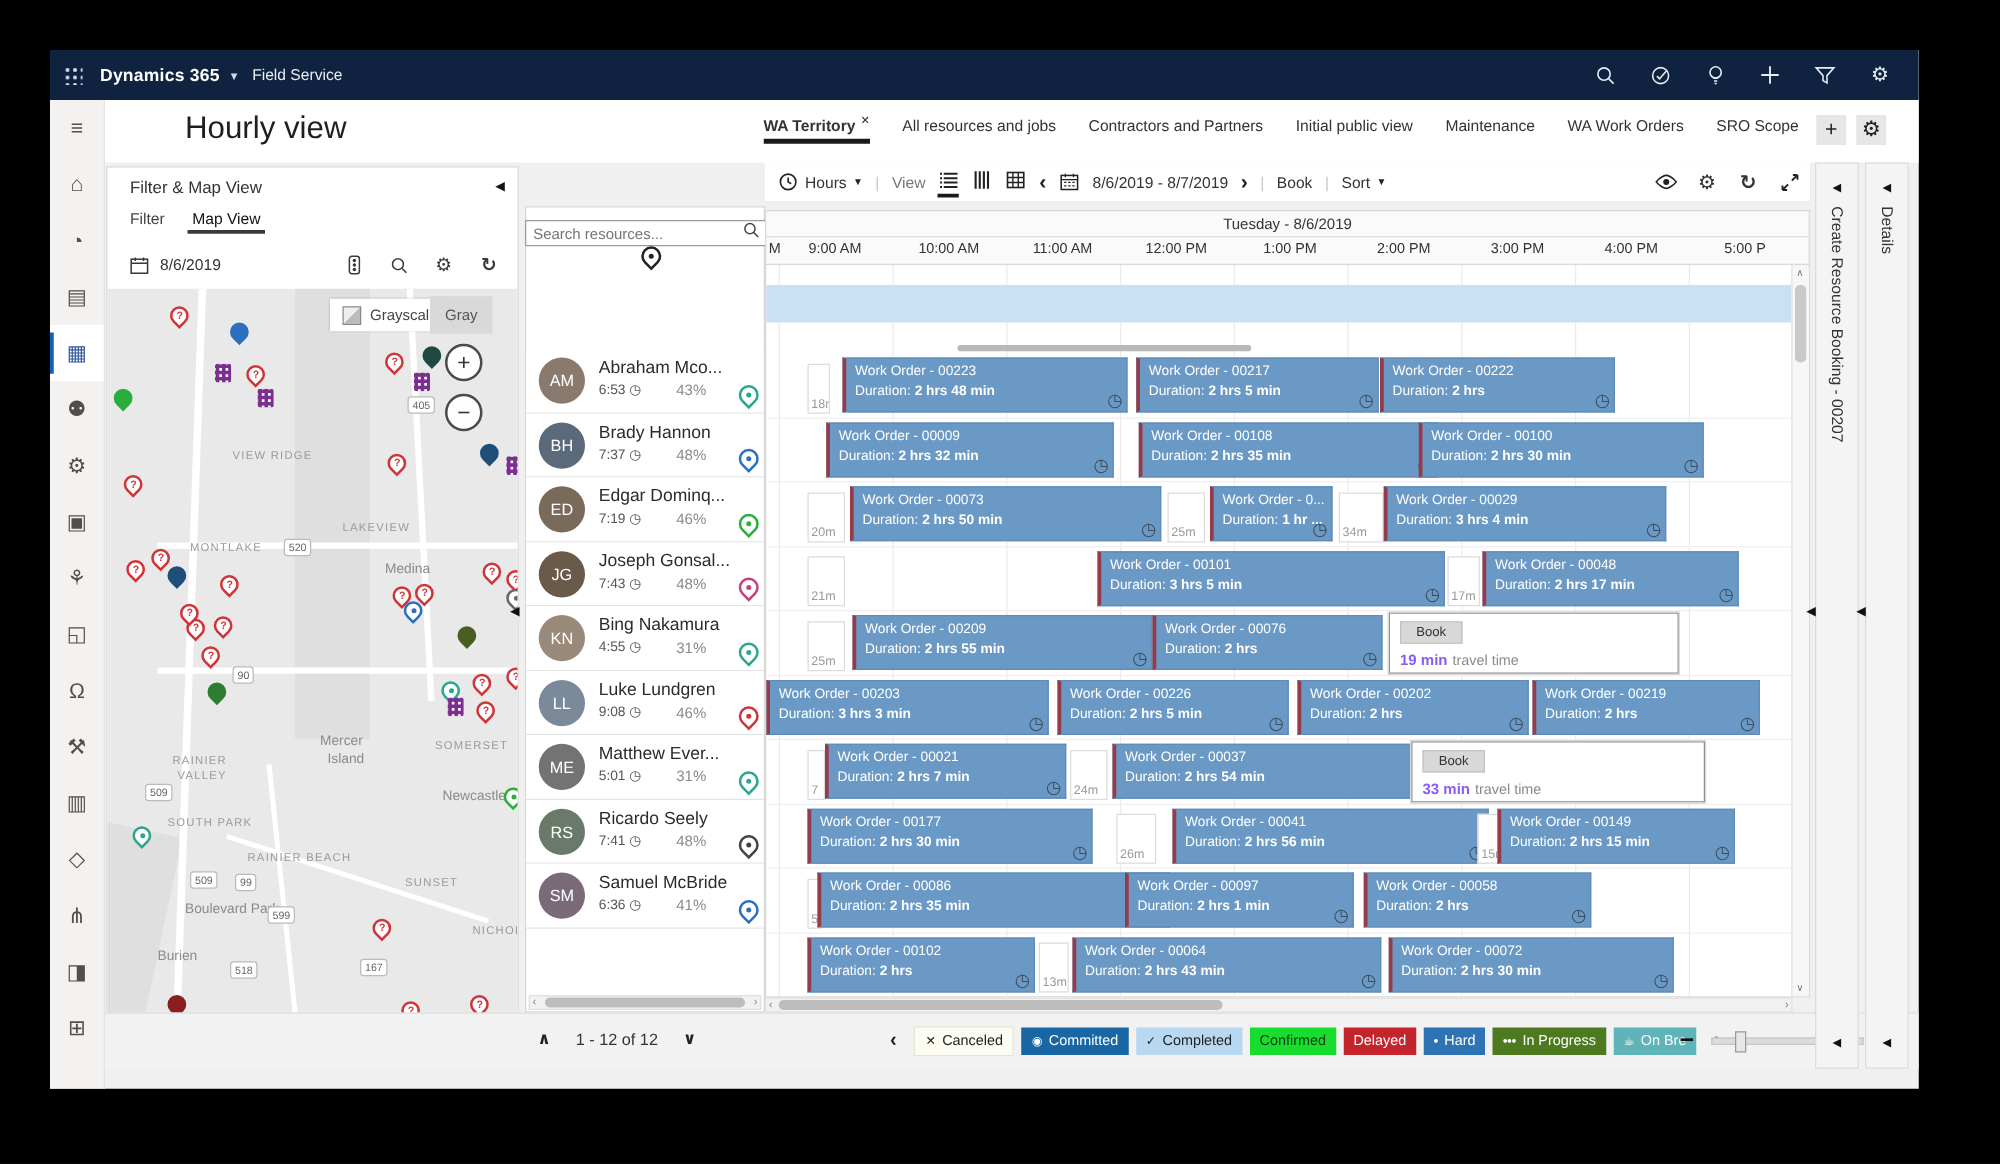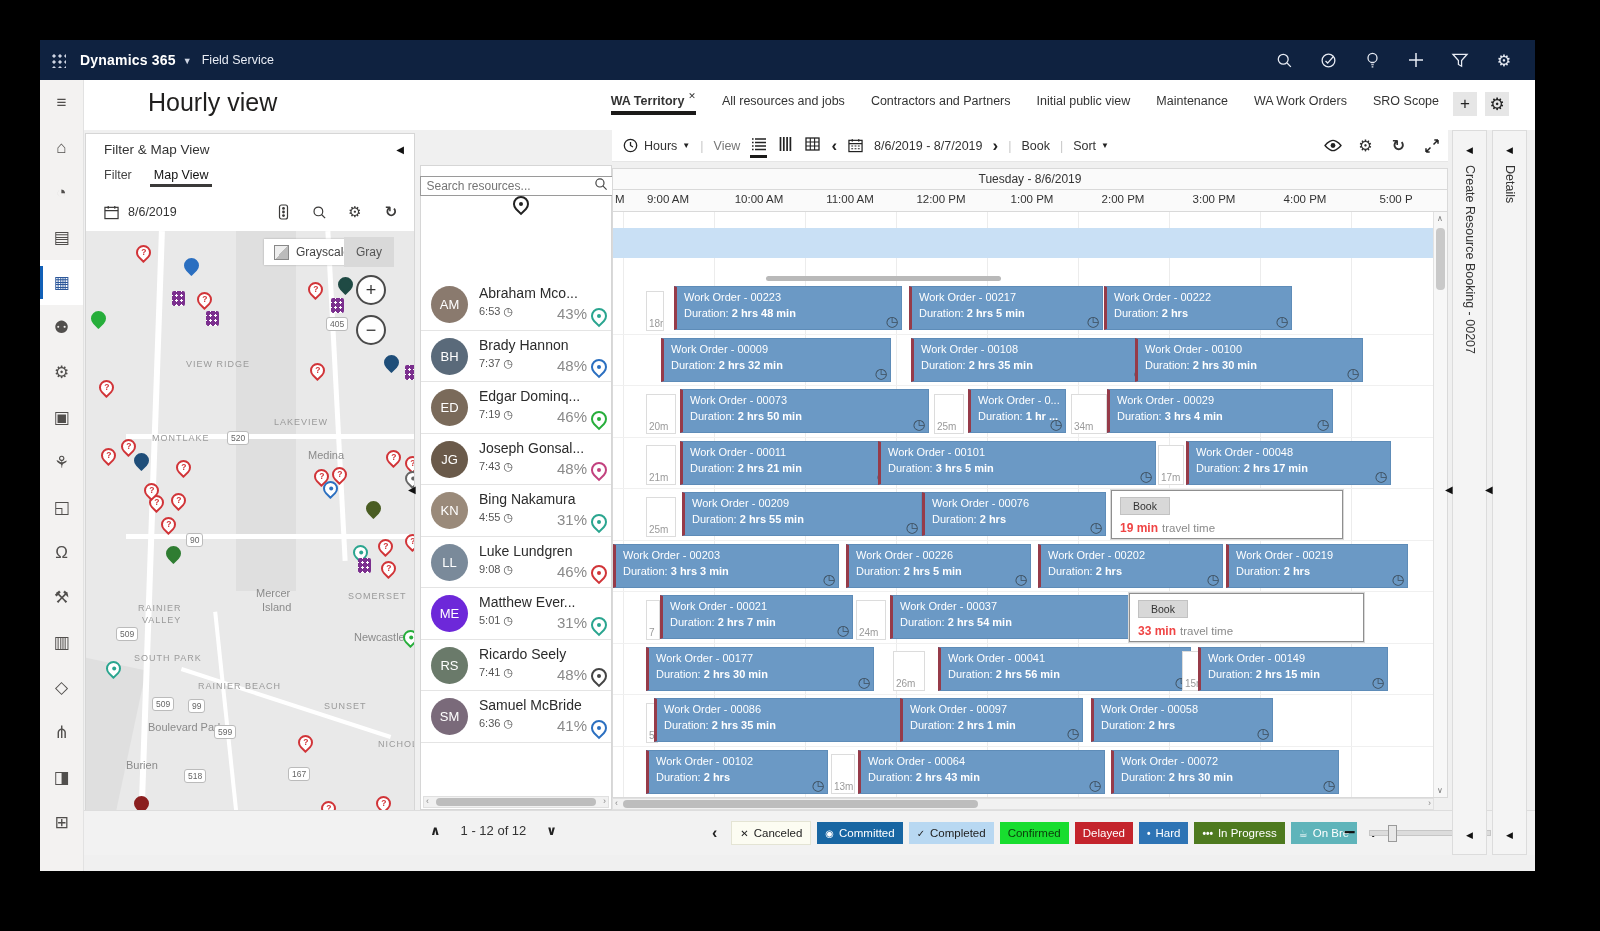--- a/index.html
+++ b/index.html
@@ -77,21 +77,21 @@
   .search-box input{flex:1;border:0;outline:0;font-size:12px;color:#555;padding:0 6px;font-family:inherit;background:transparent;}
   .req-card{position:absolute;left:0;top:45px;right:0;height:62px;border-bottom:2px solid #e0e0e0;background:#fff;}
   .req-id{position:absolute;left:14px;top:8px;font-size:15px;color:#222;}
   .req-booked{position:absolute;left:14px;top:30px;font-size:12px;color:#555;}
   .donut{position:absolute;right:14px;top:8px;width:24px;height:24px;border:11px solid #d9d9d9;border-radius:50%;background:#fff;}
   .res-list{position:absolute;left:0;top:113px;right:0;}
   .res-row{position:relative;height:51.5px;border-bottom:1px solid #e4e4e4;box-sizing:border-box;background:#fff;}
   .avatar{position:absolute;left:10px;top:7px;width:37px;height:37px;border-radius:50%;color:#fff;font-size:13px;display:flex;align-items:center;justify-content:center;}
   .res-name{position:absolute;left:58px;top:6px;font-size:14px;color:#2b2b2b;white-space:nowrap;}
   .res-time{position:absolute;left:58px;top:26px;font-size:11px;color:#555;}
-  .res-pct{position:absolute;left:136px;top:26px;font-size:15px;color:#8a8a8a;}
+  .res-pct{position:absolute;left:120px;top:26px;font-size:12px;color:#8a8a8a;}
   .res-pin{right:4px;bottom:6px;left:auto;top:auto;width:16px;height:16px;}
   .hscroll{position:absolute;height:12px;background:#f1f1f1;border:1px solid #e0e0e0;box-sizing:border-box;}
   .hthumb{position:absolute;top:1px;height:8px;background:#bdbdbd;border-radius:4px;}
   .hs-arr{position:absolute;top:-1px;font-size:9px;color:#888;}
 
   
   .sch-toolbar{position:absolute;left:0;top:0;right:0;height:32px;background:#fff;display:flex;align-items:center;font-size:12.5px;color:#333;gap:10px;padding-left:10px;box-sizing:border-box;border-bottom:1px solid #e6e6e6;}
   .tb-sep{color:#c8c8c8;}
   .tb-item{display:flex;align-items:center;gap:5px;white-space:nowrap;}
   .tb-ic{width:17px;height:17px;display:flex;align-items:center;justify-content:center;}
@@ -112,21 +112,21 @@
   .g-row{position:absolute;left:0;right:14px;height:51.5px;border-bottom:1px solid #f0f0f0;box-sizing:border-box;}
   .wo{position:absolute;top:3px;height:44px;background:#6b99c5;border:1px solid #5e8cb8;border-left:3px solid #963b49;color:#fff;padding:4px 0 0 7px;box-sizing:border-box;overflow:hidden;white-space:nowrap;font-size:11px;}
   .wo-t{display:block;margin-bottom:4px;}
   .wo-d b{font-weight:bold;}
   .wo-c{position:absolute;right:3px;bottom:0;font-size:14px;color:#34404a;opacity:.85;}
   .travel{position:absolute;bottom:3px;height:40px;background:#fff;border:1px solid #dcdcdc;color:#9a9a9a;font-size:10px;box-sizing:border-box;overflow:hidden;}
   .travel span{position:absolute;left:2px;bottom:1px;}
   .bookbox{position:absolute;top:1px;height:49px;background:#fff;border:1px solid #8f8f8f;outline:1px solid #d9d9d9;box-sizing:border-box;}
   .bookbtn{position:absolute;left:8px;top:6px;background:#d8d8d8;border:1px solid #c2c2c2;font-size:10.5px;color:#333;padding:2px 12px;}
   .booktxt{position:absolute;left:8px;bottom:3px;font-size:11.5px;color:#8a8a8a;}
-  .booktxt b{color:#ef4444;font-size:12px;margin-right:4px;}
+  .booktxt b{color:#8b5cf6;font-size:12px;margin-right:4px;}
   .vscroll{position:absolute;right:0;top:0;bottom:0;width:14px;background:#f7f7f7;border-left:1px solid #e2e2e2;box-sizing:border-box;}
   .vthumb{position:absolute;left:2px;width:9px;background:#c9c9c9;border-radius:4px;}
   .vs-arr{position:absolute;left:3px;font-size:8px;color:#777;}
   .topscroll{position:absolute;height:5px;background:#b9b9b9;border-radius:3px;}
 
   
   .bottom{position:absolute;left:44px;top:770px;width:1451px;height:45px;background:#f2f2f2;border-top:1px solid #ddd;box-sizing:border-box;}
   .pager{position:absolute;left:346px;top:12px;display:flex;align-items:center;gap:20px;font-size:13px;color:#333;}
   .pg-arr{font-size:13px;font-weight:bold;color:#222;}
   .legend{position:absolute;left:620px;top:10px;display:flex;align-items:center;gap:6px;}
@@ -494,21 +494,21 @@
           <div class="res-row">
             <div class="avatar" style="background: rgb(122, 138, 154);">LL</div>
             <div class="res-name">Luke Lundgren</div>
             <div class="res-time">9:08 <span class="clockglyph">◷</span></div>
             <div class="res-pct">46%</div>
             <div class="pin dot res-pin" style="--c: #d13438;">
               <span></span>
             </div>
           </div>
           <div class="res-row">
-            <div class="avatar" style="background: #6d28d9;">ME</div>
+            <div class="avatar" style="background: #737373;">ME</div>
             <div class="res-name">Matthew Ever...</div>
             <div class="res-time">5:01 <span class="clockglyph">◷</span></div>
             <div class="res-pct">31%</div>
             <div class="pin dot res-pin" style="--c: #2aa58f;">
               <span></span>
             </div>
           </div>
           <div class="res-row">
             <div class="avatar" style="background: rgb(106, 122, 106);">RS</div>
             <div class="res-name">Ricardo Seely</div>
@@ -653,21 +653,20 @@
               <div class="wo" style="left: 355px; width: 98px;"><span class="wo-t">Work Order - 0...</span><span class="wo-d">Duration: <b>1 hr ...</b></span><span class="wo-c">◷</span></div>
               <div class="travel" style="left: 458px; width: 36px;">
                 <span>34m</span>
               </div>
               <div class="wo" style="left: 494px; width: 226px;"><span class="wo-t">Work Order - 00029</span><span class="wo-d">Duration: <b>3 hrs 4 min</b></span><span class="wo-c">◷</span></div>
             </div>
             <div class="g-row" style="top: 225.5px;">
               <div class="travel" style="left: 33px; width: 30px;">
                 <span>21m</span>
               </div>
-              <div class="wo" style="left: 67px; width: 213px;"><span class="wo-t">Work Order - 00011</span><span class="wo-d">Duration: <b>2 hrs 21 min</b></span><span class="wo-c">◷</span></div>
               <div class="wo" style="left: 265px; width: 278px;"><span class="wo-t">Work Order - 00101</span><span class="wo-d">Duration: <b>3 hrs 5 min</b></span><span class="wo-c">◷</span></div>
               <div class="travel" style="left: 545px; width: 26px;">
                 <span>17m</span>
               </div>
               <div class="wo" style="left: 573px; width: 205px;"><span class="wo-t">Work Order - 00048</span><span class="wo-d">Duration: <b>2 hrs 17 min</b></span><span class="wo-c">◷</span></div>
             </div>
             <div class="g-row" style="top: 277px;">
               <div class="travel" style="left: 33px; width: 30px;">
                 <span>25m</span>
               </div>

